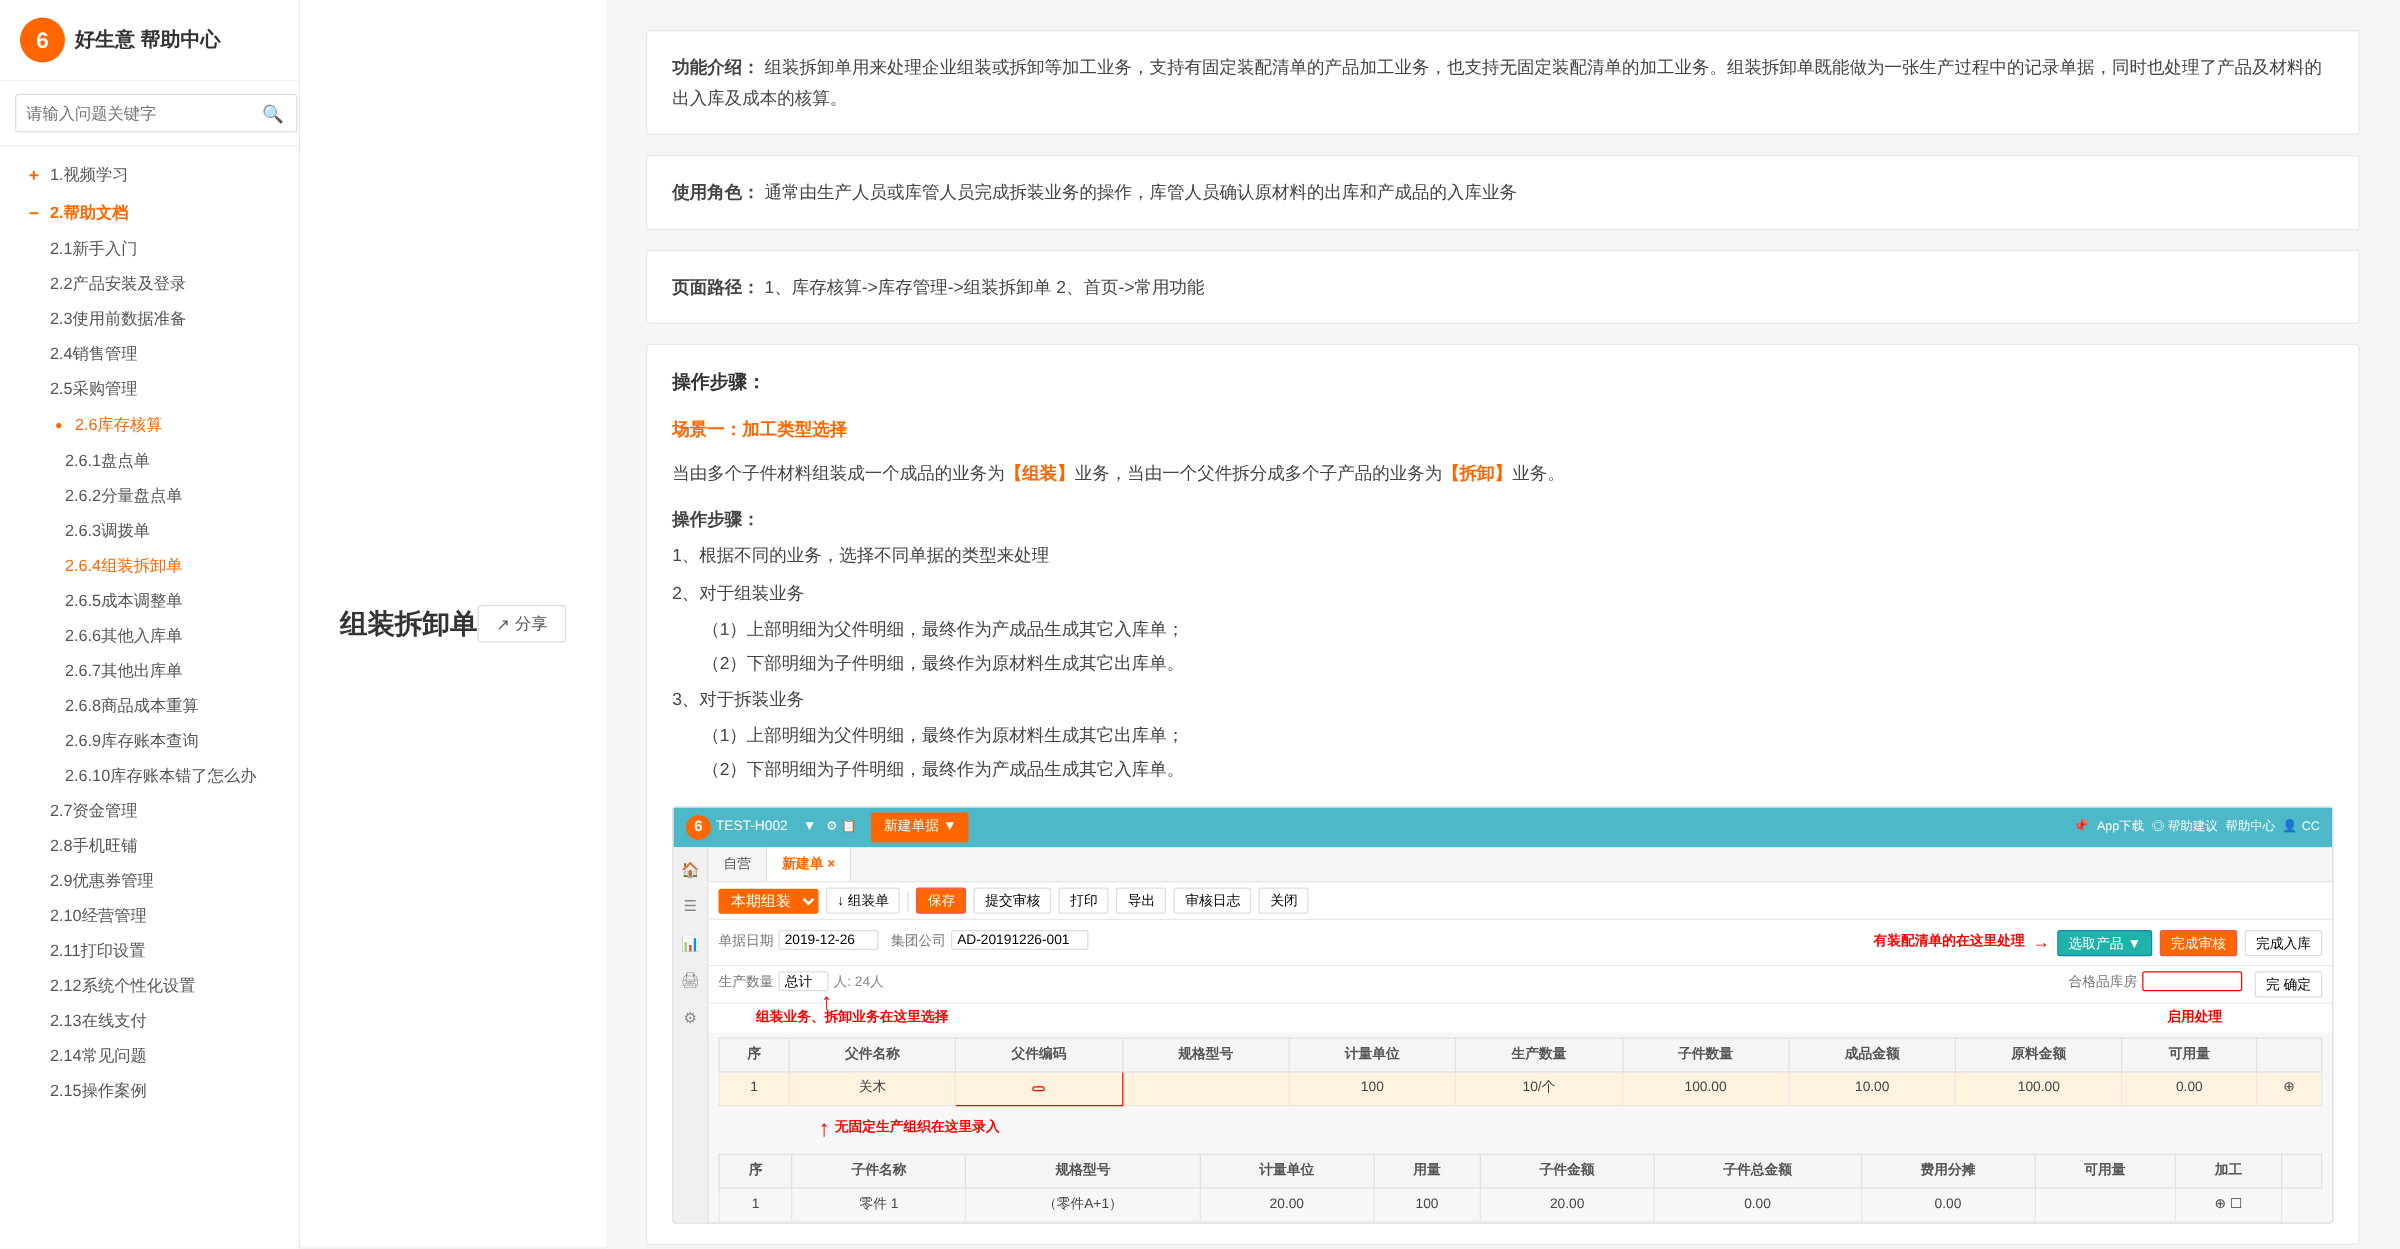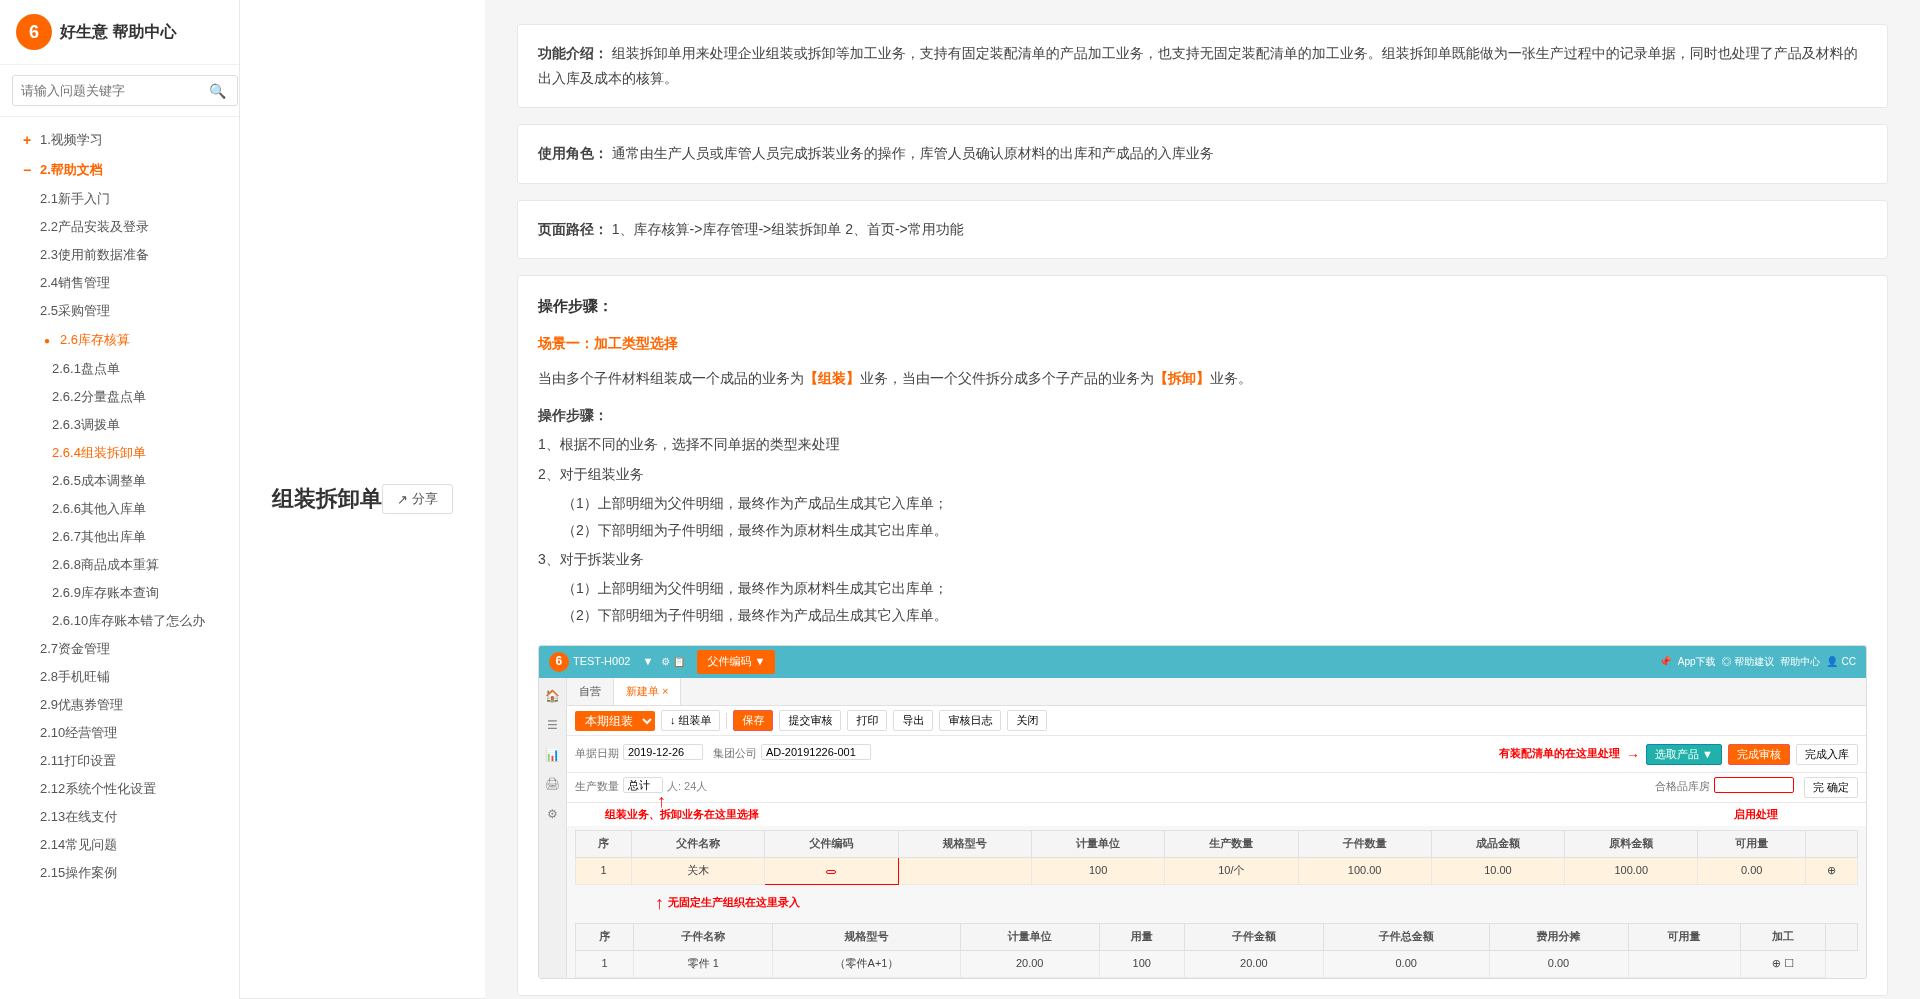--- a/index.html
+++ b/index.html
@@ -208,21 +208,21 @@
     .inner-tab {
       padding: 4px 12px;
       font-size: 11px;
       cursor: pointer;
       color: #555;
       border-right: 1px solid #e0e0e0;
     }
     .inner-tab.active {
       background: #fff;
       color: #f60;
-      font-weight: normal;
+      font-weight: bold;
     }
     .inner-toolbar {
       display: flex;
       align-items: center;
       gap: 6px;
       padding: 4px 8px;
       background: #fff;
       border-bottom: 1px solid #e8e8e8;
     }
     .inner-btn {
@@ -410,21 +410,21 @@
       <div style="margin-left:24px; margin-bottom:4px;">（2）下部明细为子件明细，最终作为产成品生成其它入库单。</div>
 
       <div class="screenshot-container">
 
         <div class="screenshot-titlebar">
           <div style="display:flex;align-items:center;gap:4px;flex:1;">
             <div class="inner-topbar-brand">6</div>
             <span style="color:#fff;font-size:11px;">TEST-H002</span>
             <span style="color:#fff;font-size:11px;margin-left:8px;">▼</span>
             <span style="color:#fff;font-size:10px;margin-left:4px;">⚙ 📋</span>
-            <div style="background:#f60;color:#fff;padding:2px 10px;border-radius:2px;font-size:11px;margin-left:8px;">父件编码 ▼</div>
+            <div style="background:#f60;color:#fff;padding:2px 10px;border-radius:2px;font-size:11px;margin-left:8px;">新建单据 ▼</div>
           </div>
           <div style="display:flex;gap:6px;align-items:center;">
             <span style="color:#fff;font-size:10px;">📌</span>
             <span style="color:#fff;font-size:10px;">App下载</span>
             <span style="color:#fff;font-size:10px;">◎ 帮助建议</span>
             <span style="color:#fff;font-size:10px;">帮助中心</span>
             <span style="color:#fff;font-size:10px;">👤 CC</span>
           </div>
         </div>
 

